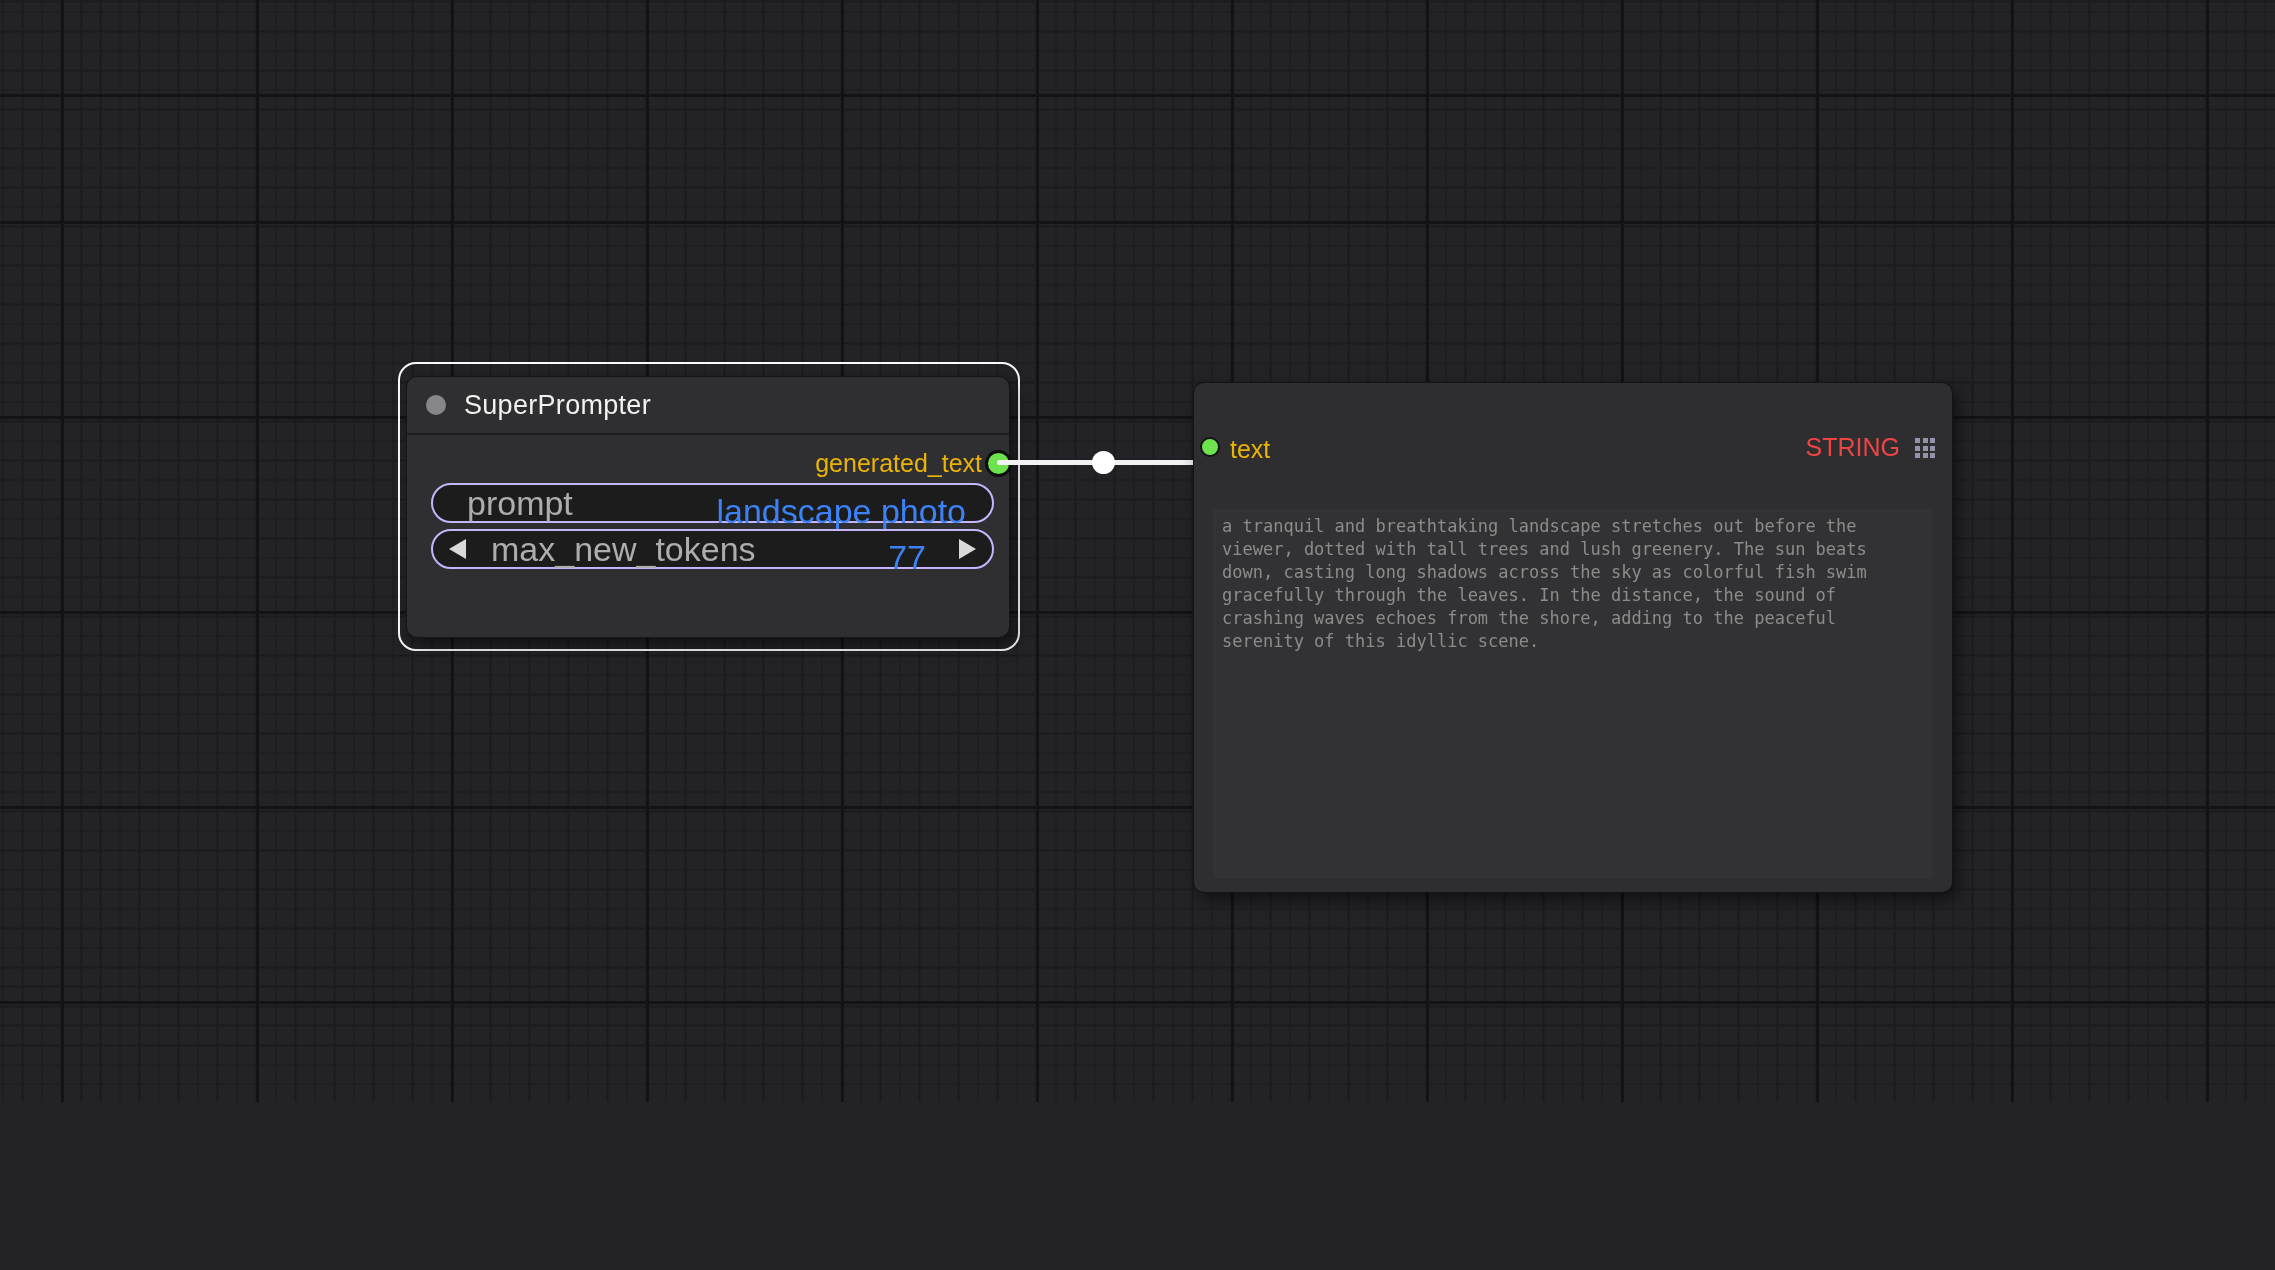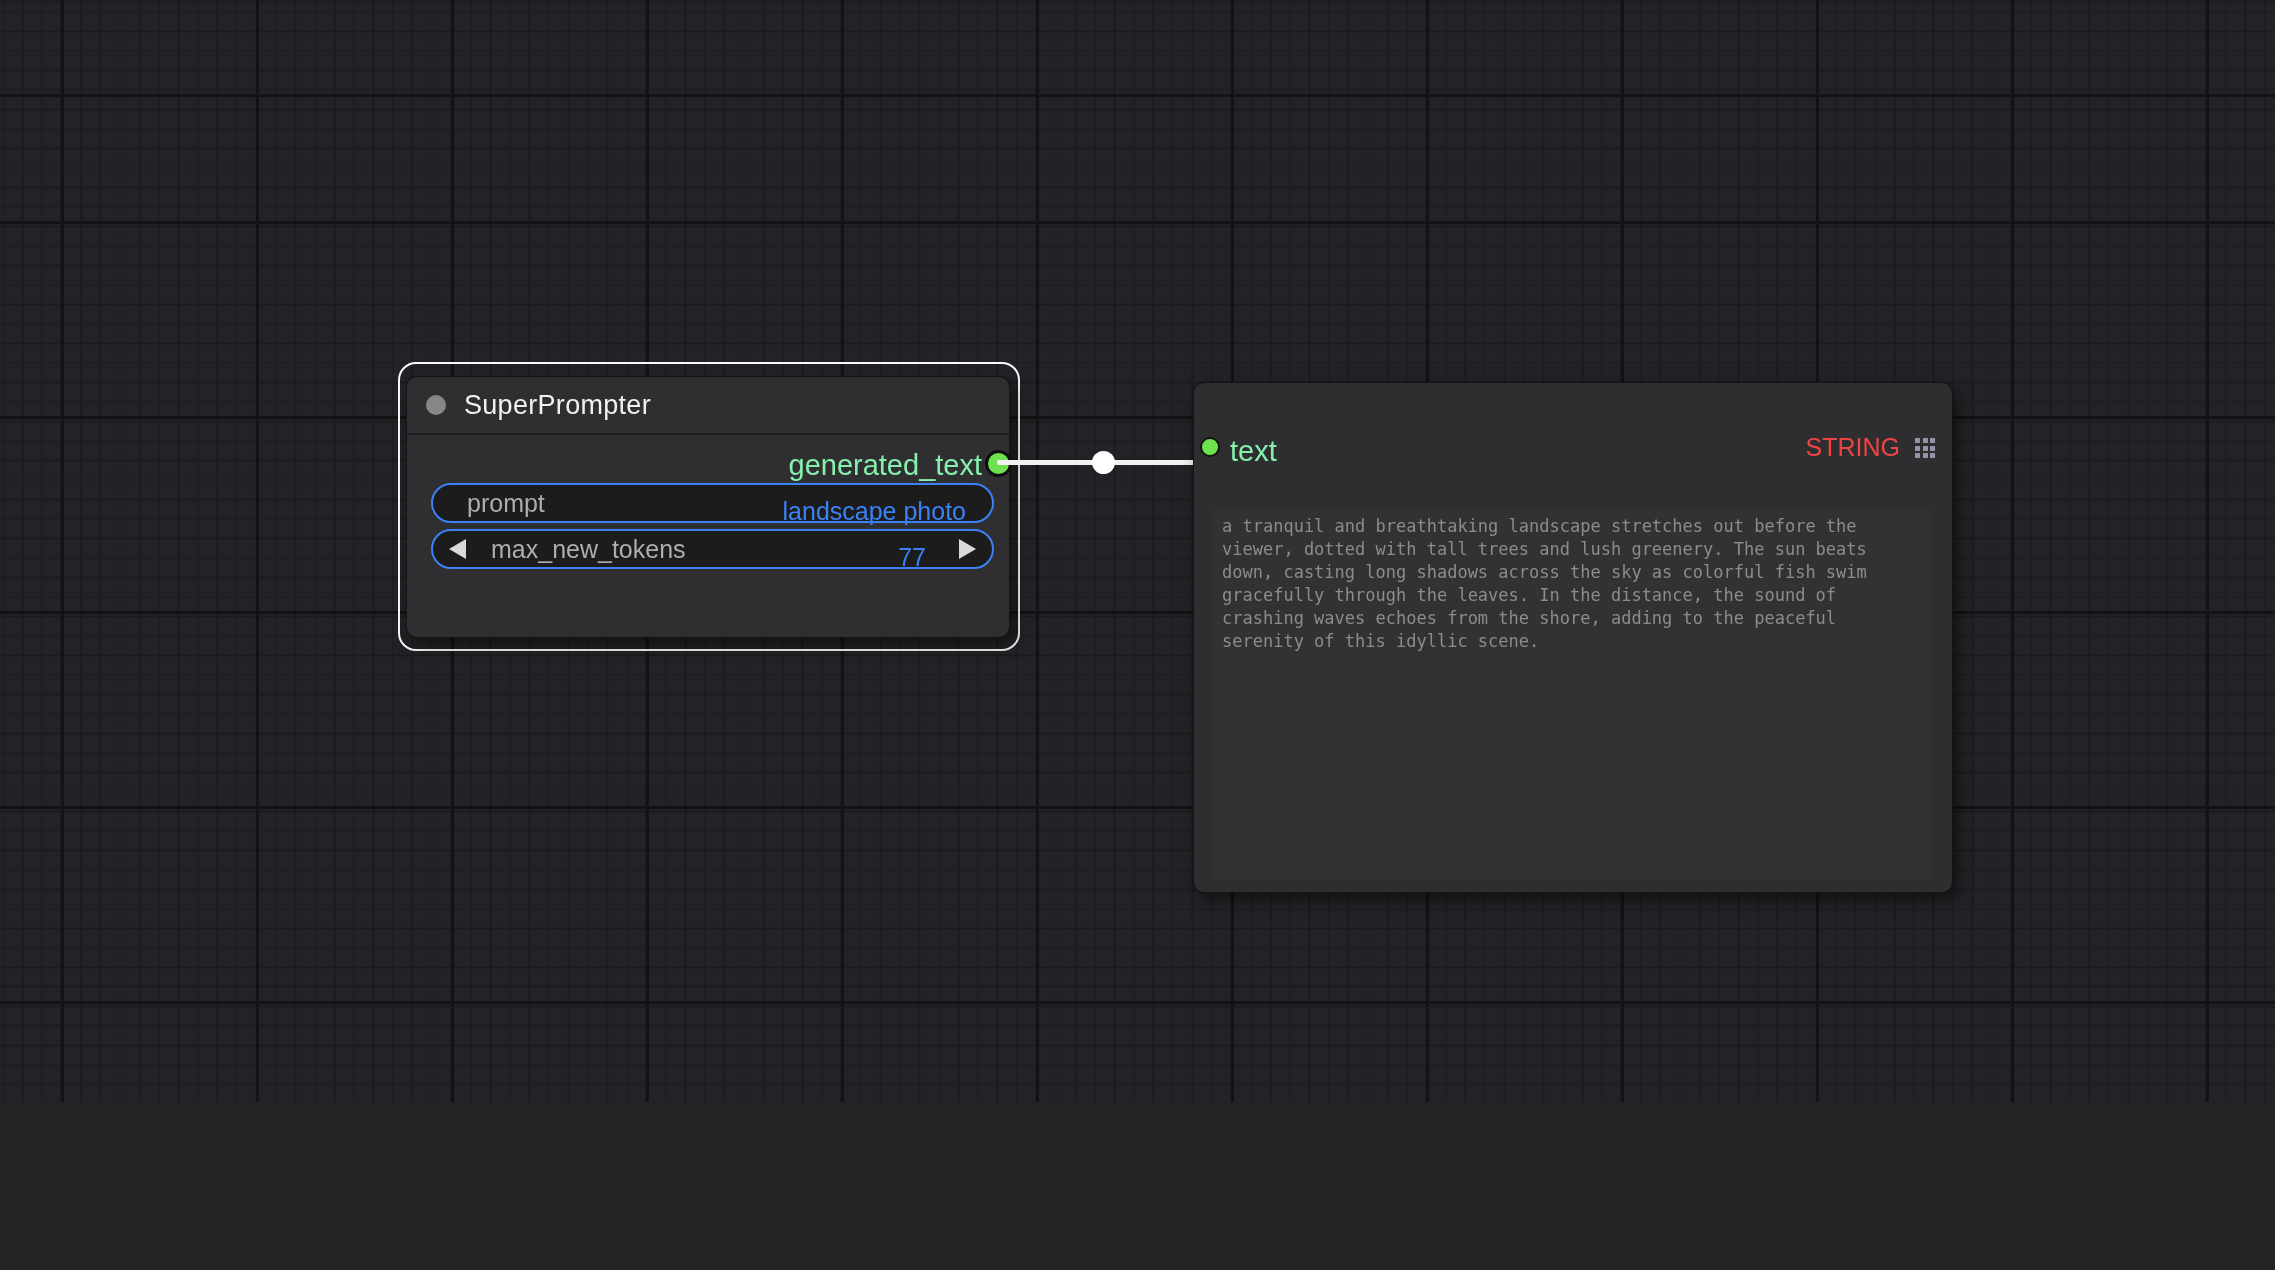--- a/index.html
+++ b/index.html
@@ -71,35 +71,35 @@
     position: absolute;
     border-radius: 50%;
     background: #6ee24e;
     box-sizing: border-box;
   }
   .port-ring { border: 3px solid #0e0e0e; }
 
   
   .slot-label {
     position: absolute;
-    font-size: 29px;
-    color: #86efac;
+    font-size: 25px;
+    color: #eab308;
     white-space: nowrap;
   }
 
   
   .widget {
     position: absolute;
     left: 24px;
     width: 563px; height: 40px;
     border-radius: 20px;
     background: #1c1c1d;
-    border: 2px solid #3b82f6;
-    box-sizing: border-box;
-    font-size: 25px;
+    border: 2px solid #c4b5fd;
+    box-sizing: border-box;
+    font-size: 34px;
     color: #b0b0b2;
   }
   .widget .w-label {
     position: absolute;
     left: 58px; top: 0;
     line-height: 36px;
     color: #adadaf;
     white-space: nowrap;
   }
   .widget.no-arrows .w-label { left: 34px; }

